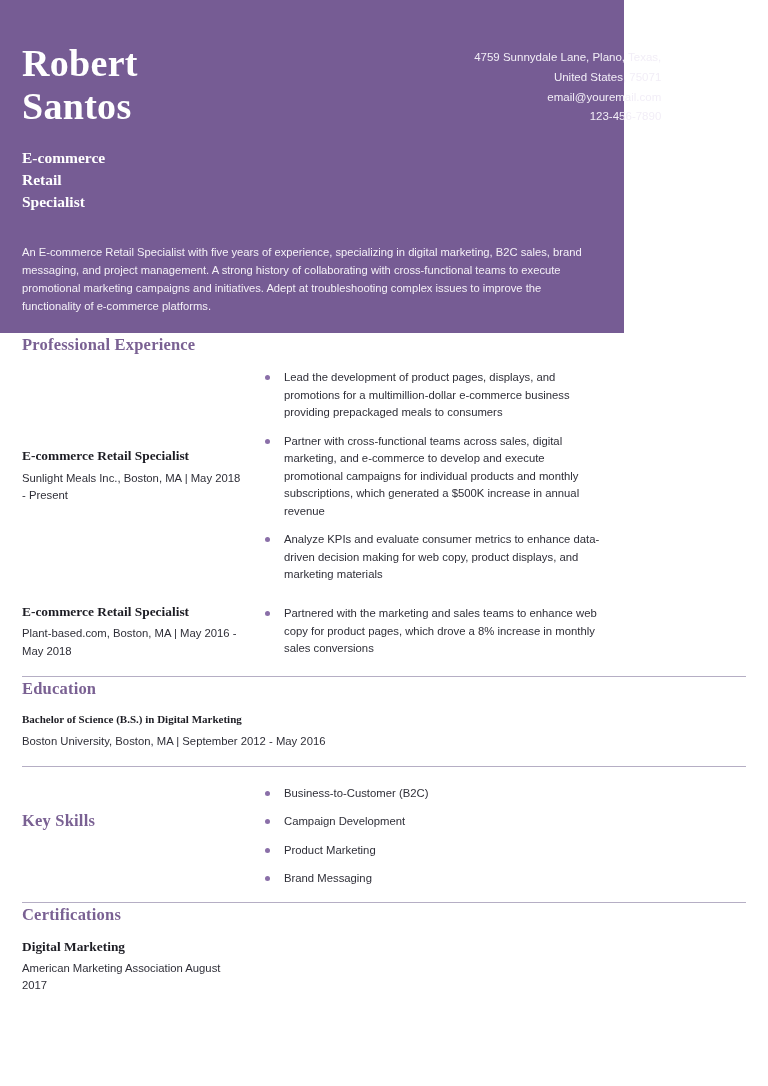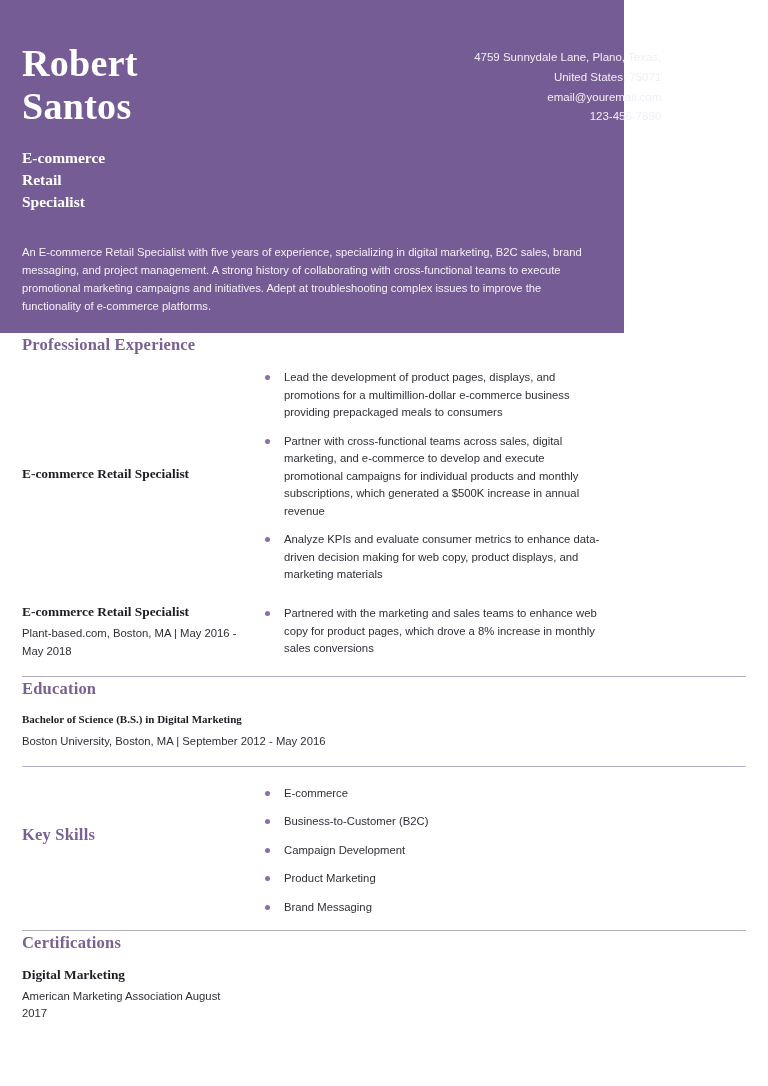--- a/index.html
+++ b/index.html
@@ -225,20 +225,21 @@
   </div>
 
   <div class="body-wrap">
 
     <div class="section sec-experience">
       <h3 class="section-heading">Professional Experience</h3>
 
       <div class="exp-block row">
         <div class="col-left">
           <p class="entry-title">E-commerce Retail Specialist</p>
+          <p class="entry-meta">Sunlight Meals Inc., Boston, MA | May 2018 - Present</p>
         </div>
         <div class="col-right">
           <ul class="bullets">
             <li><span class="dot"></span><span>Lead the development of product pages, displays, and promotions for a  multimillion-dollar e-commerce business providing prepackaged meals to  consumers</span></li>
             <li><span class="dot"></span><span>Partner with cross-functional teams across sales, digital marketing,  and e-commerce to develop and execute promotional campaigns for  individual products and monthly subscriptions, which generated a $500K  increase in annual revenue</span></li>
             <li><span class="dot"></span><span>Analyze KPIs and evaluate consumer metrics to enhance data-driven  decision making for web copy, product displays, and marketing materials</span></li>
           </ul>
         </div>
       </div>
 
@@ -265,21 +266,20 @@
     </div>
 
     <div class="section sec-skills">
       <div class="divider"></div>
       <div class="row skills-row">
         <div class="col-left">
           <h3 class="section-heading">Key Skills</h3>
         </div>
         <div class="col-right">
           <ul class="bullets skills-list" style="padding-top:18px;">
-            <li><span class="dot"></span><span>E-commerce</span></li>
             <li><span class="dot"></span><span>Business-to-Customer (B2C)</span></li>
             <li><span class="dot"></span><span>Campaign Development</span></li>
             <li><span class="dot"></span><span>Product Marketing</span></li>
             <li><span class="dot"></span><span>Brand Messaging</span></li>
           </ul>
         </div>
       </div>
     </div>
 
     <div class="section sec-certs">

